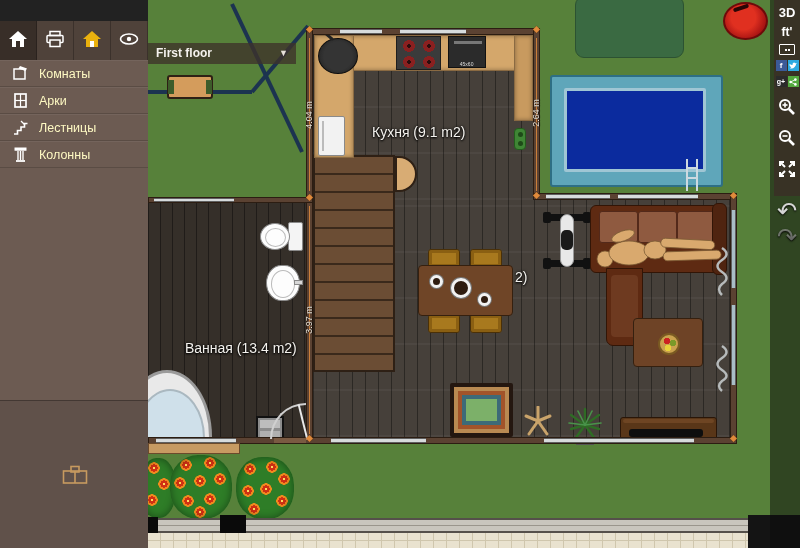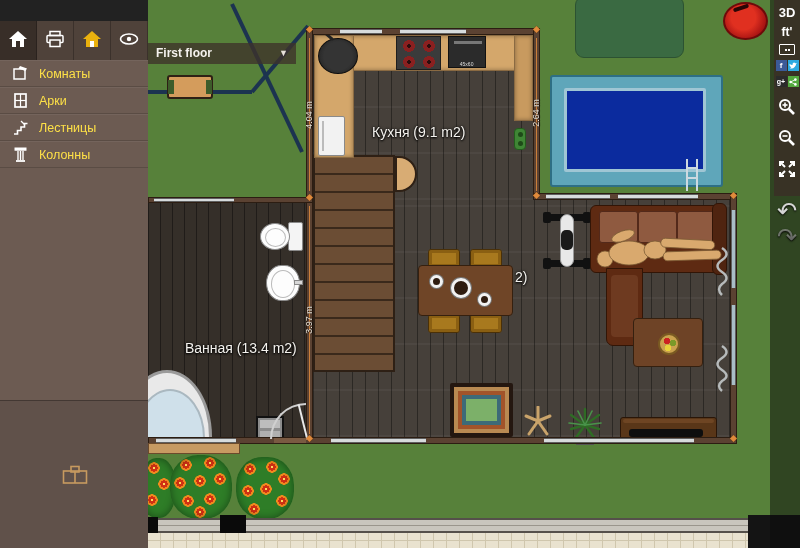--- a/index.html
+++ b/index.html
@@ -13,21 +13,21 @@
   #iconrow{left:0;top:21px;width:148px;height:39px;background:#4f423a;display:flex;}
   .toolbtn{width:37px;height:39px;display:flex;align-items:center;justify-content:center;
            border-right:1px solid rgba(0,0,0,.25);box-sizing:border-box;}
   .toolbtn.active{background:#382e28;}
   #sidebar{left:0;top:60px;width:148px;height:340px;background:#6c5b52;}
   #sidebar-bottom{left:0;top:400px;width:148px;height:148px;background:#60514a;border-top:1px solid rgba(0,0,0,.3);}
   .side-header{color:#fff;font-size:15px;padding:12px 0 10px 12px;}
   .menu-item{display:flex;align-items:center;height:25px;padding-left:12px;cursor:pointer;
              border-top:1px solid rgba(255,255,255,.06);border-bottom:1px solid rgba(0,0,0,.16);}
   .menu-item .mi-icon{width:17px;height:17px;margin-right:10px;flex:0 0 auto;}
-  .menu-item .mi-label{color:#fde047;font-size:12.5px;}
+  .menu-item .mi-label{color:#fef9c3;font-size:12.5px;}
 
   
   #canvas{left:148px;top:0;width:652px;height:548px;overflow:hidden;background:#57813a;}
   .grass{background-color:#55803a;background-image:
      radial-gradient(ellipse 16px 12px at 14px 12px,#bda88a 0 7px,#8c7a5d 7px 9px,rgba(0,0,0,0) 9px),
      radial-gradient(ellipse 12px 9px at 40px 30px,#b3a083 0 5px,#857252 5px 7px,rgba(0,0,0,0) 7px),
      radial-gradient(ellipse 10px 8px at 8px 38px,#a69372 0 4px,#7c6b4e 4px 6px,rgba(0,0,0,0) 6px),
      radial-gradient(ellipse 13px 10px at 34px 5px,#c2b092 0 5px,#8c7a5d 5px 7px,rgba(0,0,0,0) 7px),
      radial-gradient(circle at 24px 22px,#466c2d 0 3px,rgba(0,0,0,0) 3px),
      radial-gradient(ellipse 15px 11px at 58px 48px,#b3a083 0 6px,#80704f 6px 8px,rgba(0,0,0,0) 8px);

